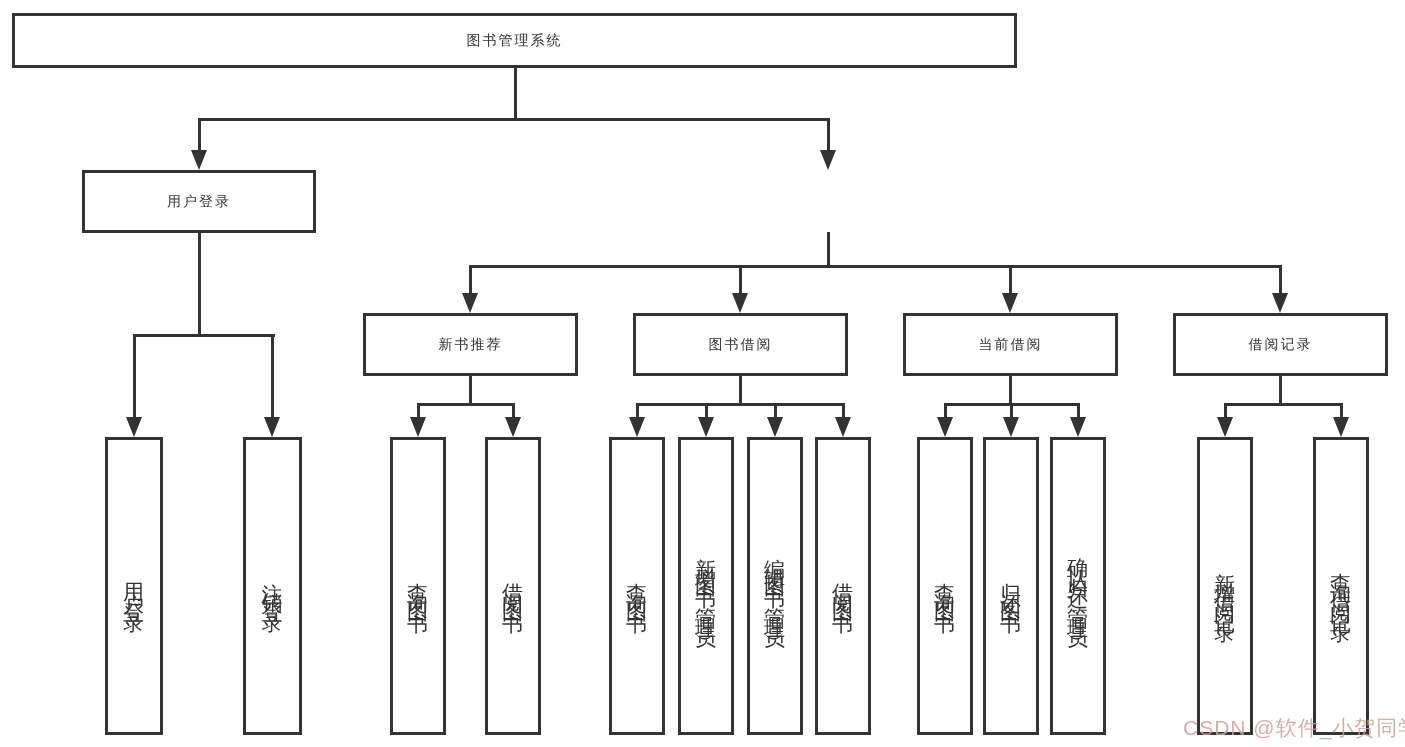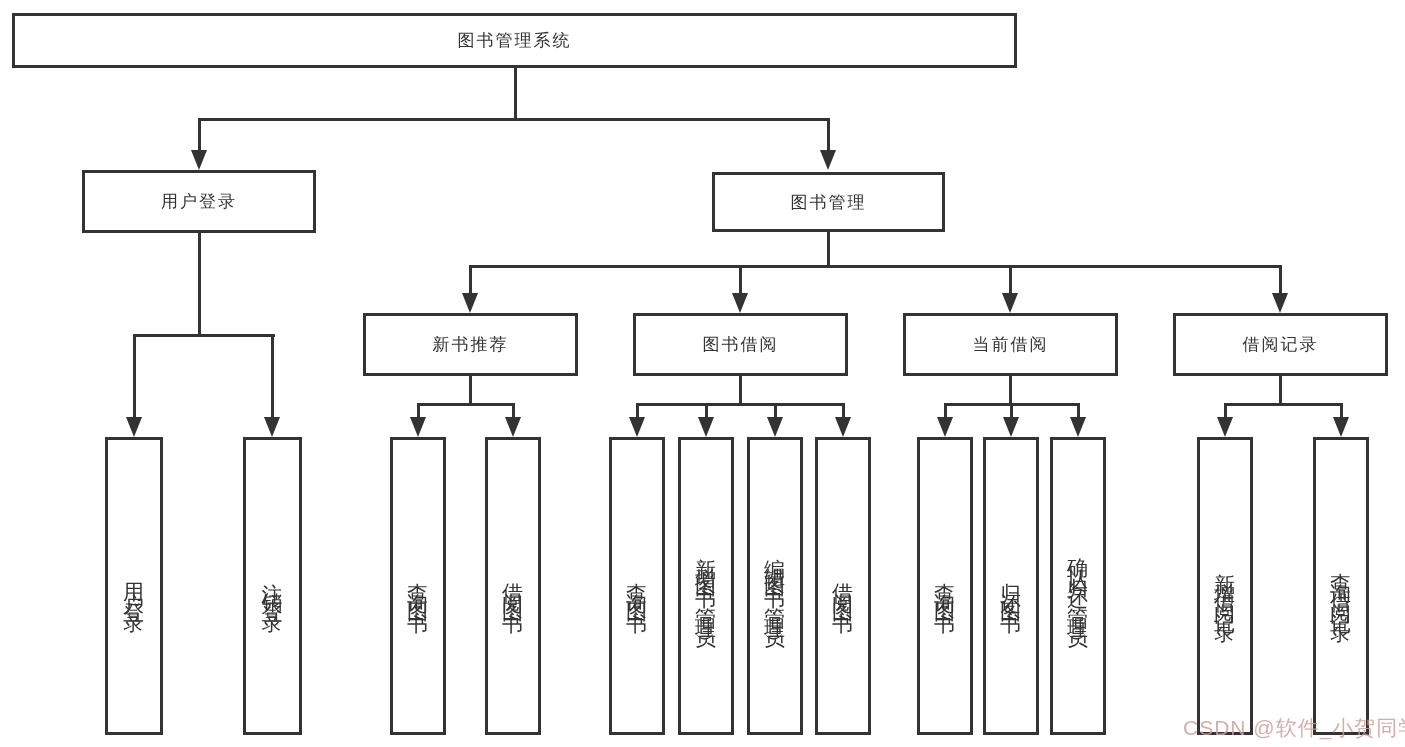--- a/index.html
+++ b/index.html
@@ -4,21 +4,21 @@
 <style>
   html,body{margin:0;padding:0;background:#ffffff;}
   #canvas{
     position:relative;width:1405px;height:747px;background:#ffffff;
     font-family:"Liberation Sans",sans-serif;color:#333;overflow:hidden;
   }
   .box{
     position:absolute;box-sizing:border-box;background:#ffffff;
     border:3px solid #333333;display:flex;align-items:center;justify-content:center;
   }
-  .hbox{font-size:17px;letter-spacing:2px;}
+  .hbox{font-size:14px;letter-spacing:2px;}
   .vbox span{
     writing-mode:vertical-rl;text-orientation:mixed;
     font-size:21px;letter-spacing:10px;line-height:1;
   }
   .line{position:absolute;background:#333333;}
   .arrow{
     position:absolute;width:0;height:0;
     border-left:8px solid transparent;border-right:8px solid transparent;
     border-top:20px solid #333333;
   }
@@ -38,23 +38,20 @@
 
   <div class="line" style="left:514px;top:68px;width:3px;height:52px"></div>
   <div class="line" style="left:198px;top:118px;width:632px;height:3px"></div>
   <div class="line" style="left:198px;top:118px;width:3px;height:34px"></div>
   <div class="arrow" style="left:191px;top:150px"></div>
   <div class="line" style="left:827px;top:118px;width:3px;height:34px"></div>
   <div class="arrow" style="left:820px;top:150px"></div>
 
   <div class="box hbox" style="left:82px;top:170px;width:234px;height:63px">
     <span>用户登录</span>
-  </div>
-  <div class="box hbox" style="left:712px;top:172px;width:233px;height:60px">
-    <span>图书管理</span>
   </div>
 
   <div class="line" style="left:198px;top:233px;width:3px;height:104px"></div>
   <div class="line" style="left:133px;top:334px;width:142px;height:3px"></div>
   <div class="line" style="left:133px;top:334px;width:3px;height:85px"></div>
   <div class="arrow" style="left:126px;top:417px"></div>
   <div class="line" style="left:271px;top:334px;width:3px;height:85px"></div>
   <div class="arrow" style="left:264px;top:417px"></div>
 
   <div class="line" style="left:827px;top:232px;width:3px;height:36px"></div>

